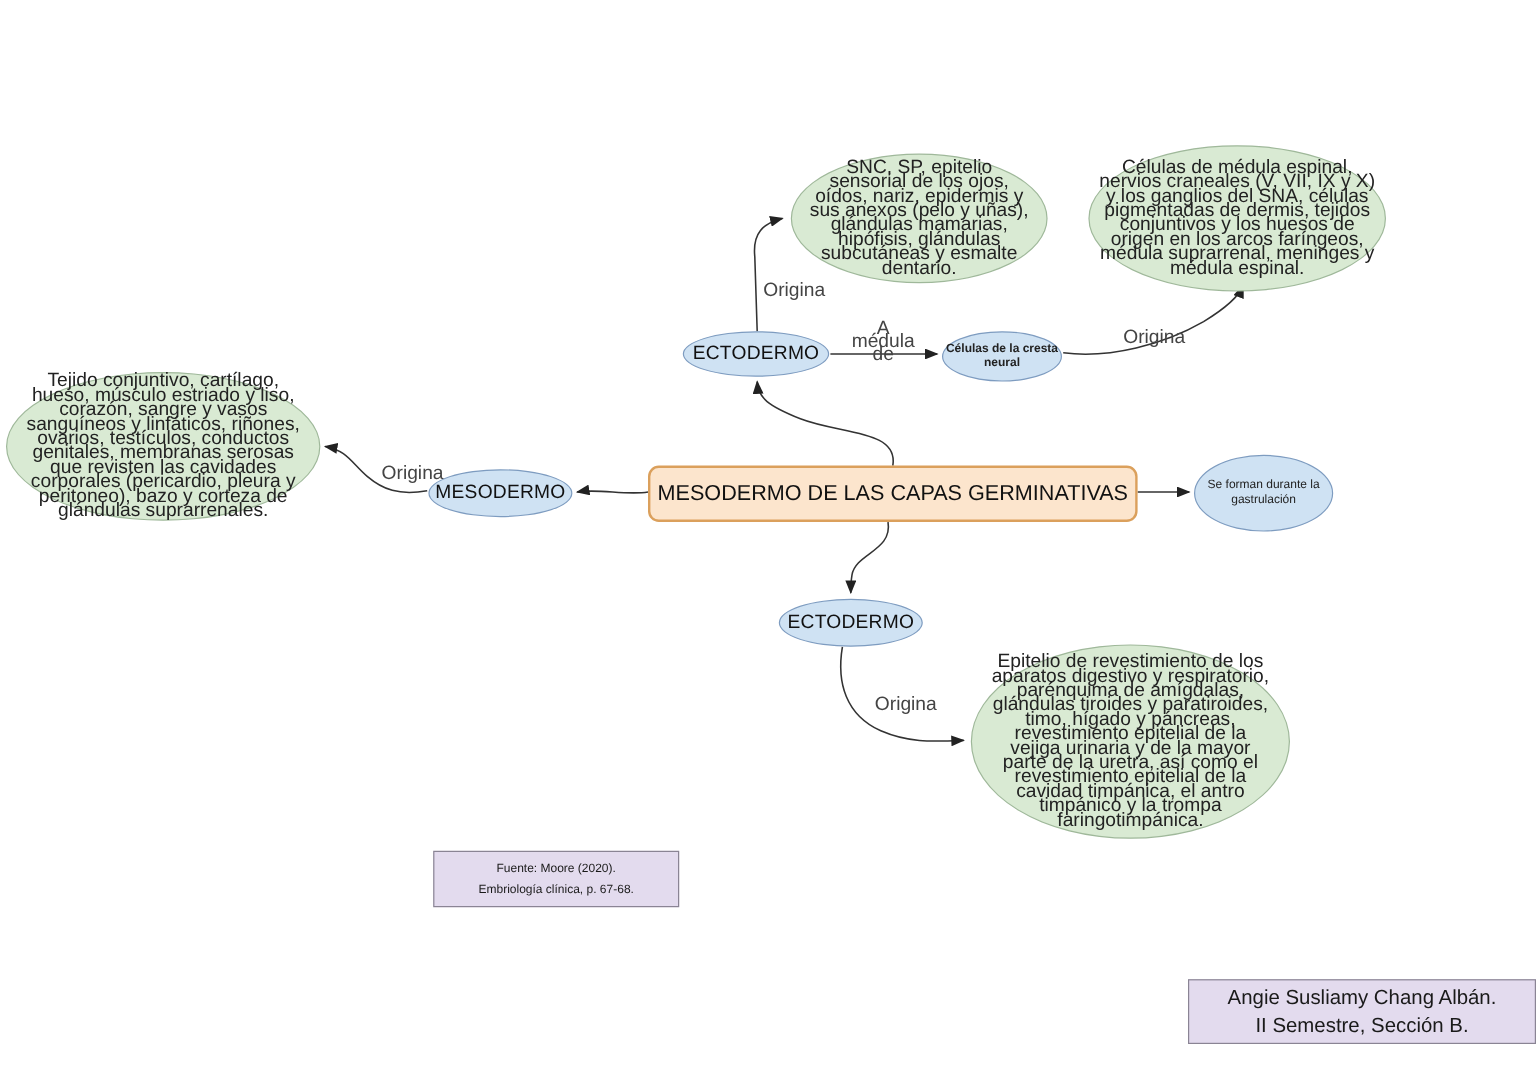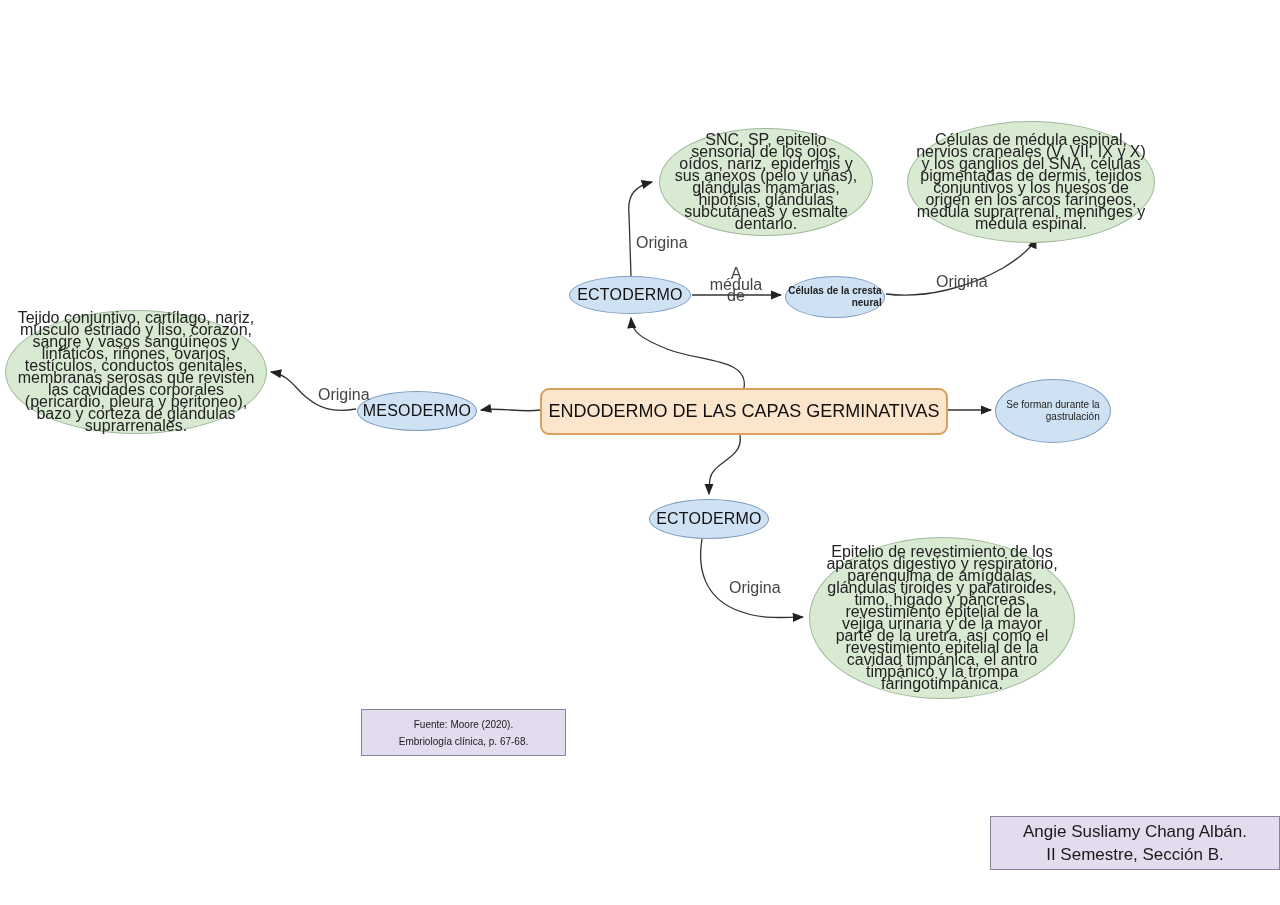--- a/index.html
+++ b/index.html
@@ -20,21 +20,20 @@
     display:flex;align-items:center;justify-content:center;text-align:center;
   }
   .green{
     background:var(--node-green-fill);
     border:1px solid var(--node-green-border);
     font-size:16px;line-height:12px;color:#222;
   }
   .blue{
     background:var(--node-blue-fill);
     border:1px solid var(--node-blue-border);
-    text-align:right;
   }
   .blue.main{font-size:16px;color:#111;letter-spacing:.2px;}
   .blue.small{font-size:10px;line-height:12px;color:#222;}
   .titlebox{
     background:var(--title-fill);
     border:2px solid var(--title-border);
     border-radius:9px;
     display:flex;align-items:center;justify-content:center;text-align:center;
     font-size:18px;color:#111;
   }
@@ -71,37 +70,37 @@
   <path d="M 356 409 C 332 413 319 408 306 397 C 294 387 289 375 271 372" marker-end="url(#arrow)"></path>
   <path d="M 948 410 L 991 410" marker-end="url(#arrow)"></path>
   <path d="M 740 435 C 744 459 713 461 710 479 C 709 485 709 489 709 494" marker-end="url(#arrow)"></path>
   <path d="M 702 539 C 697 569 705 596 734 609 C 757 619 776 618 803 617" marker-end="url(#arrow)"></path>
 </svg>
 
 <div class="abs ellipse green pad-m" style="left:659px;top:128px;width:214px;height:108px;">SNC, SP, epitelio sensorial de los ojos, oídos, nariz, epidermis y sus anexos (pelo y uñas), glándulas mamarias, hipófisis, glándulas subcutáneas y esmalte dentario.</div>
 
 <div class="abs ellipse green pad-s" style="left:907px;top:121px;width:248px;height:122px;">Células de médula espinal, nervios craneales (V, VII, IX y X) y los ganglios del SNA, células pigmentadas de dermis, tejidos conjuntivos y los huesos de origen en los arcos faríngeos, médula suprarrenal, meninges y médula espinal.</div>
 
-<div class="abs ellipse green pad-s" style="left:5px;top:310px;width:262px;height:124px;">Tejido conjuntivo, cartílago, nariz, músculo estriado y liso, corazón, sangre y vasos sanguíneos y linfáticos, riñones, ovarios, testículos, conductos genitales, membranas serosas que revisten las cavidades corporales (pericardio, pleura y peritoneo), bazo y corteza de glándulas suprarrenales.</div>
+<div class="abs ellipse green pad-s" style="left:5px;top:310px;width:262px;height:124px;">Tejido conjuntivo, cartílago, hueso, músculo estriado y liso, corazón, sangre y vasos sanguíneos y linfáticos, riñones, ovarios, testículos, conductos genitales, membranas serosas que revisten las cavidades corporales (pericardio, pleura y peritoneo), bazo y corteza de glándulas suprarrenales.</div>
 
 <div class="abs ellipse green pad-m" style="left:809px;top:537px;width:266px;height:162px;">Epitelio de revestimiento de los aparatos digestivo y respiratorio, parénquima de amígdalas, glándulas tiroides y paratiroides, timo, hígado y páncreas, revestimiento epitelial de la vejiga urinaria y de la mayor parte de la uretra, así como el revestimiento epitelial de la cavidad timpánica, el antro timpánico y la trompa faringotimpánica.</div>
 
 <div class="abs ellipse blue main" style="left:569px;top:276px;width:122px;height:38px;">ECTODERMO</div>
 
 <div class="abs ellipse blue small" style="left:785px;top:276px;width:100px;height:42px;white-space:pre-line;font-weight:bold;">Células de la cresta
 neural</div>
 
 <div class="abs ellipse blue main" style="left:357px;top:391px;width:120px;height:40px;">MESODERMO</div>
 
 <div class="abs ellipse blue small" style="left:995px;top:379px;width:116px;height:64px;white-space:pre-line;">Se forman durante la
 gastrulación</div>
 
 <div class="abs ellipse blue main" style="left:649px;top:499px;width:120px;height:40px;">ECTODERMO</div>
 
-<div class="abs titlebox" style="left:540px;top:388px;width:408px;height:47px;">ENDODERMO DE LAS CAPAS GERMINATIVAS</div>
+<div class="abs titlebox" style="left:540px;top:388px;width:408px;height:47px;">MESODERMO DE LAS CAPAS GERMINATIVAS</div>
 
 <div class="edge-label" style="left:636px;top:237px;width:46px;text-align:left;">Origina</div>
 
 <div class="edge-label" style="left:705px;top:268px;width:62px;">A médula
 de</div>
 
 <div class="edge-label" style="left:936px;top:276px;width:46px;">Origina</div>
 
 <div class="edge-label" style="left:318px;top:389px;width:46px;">Origina</div>
 

